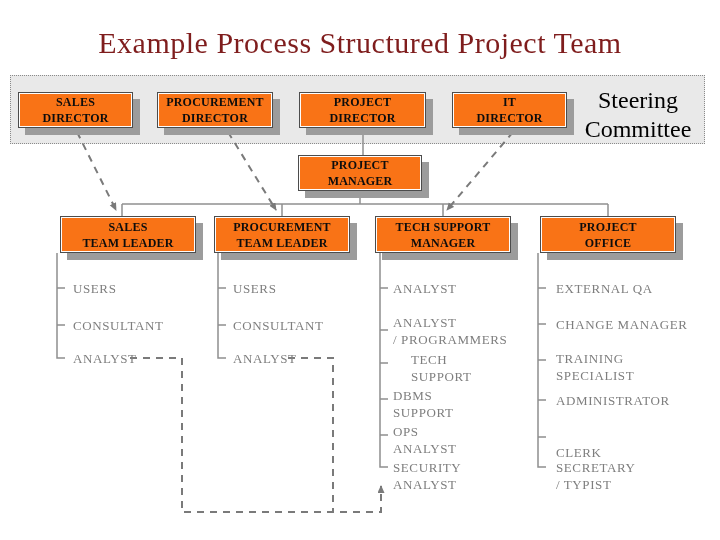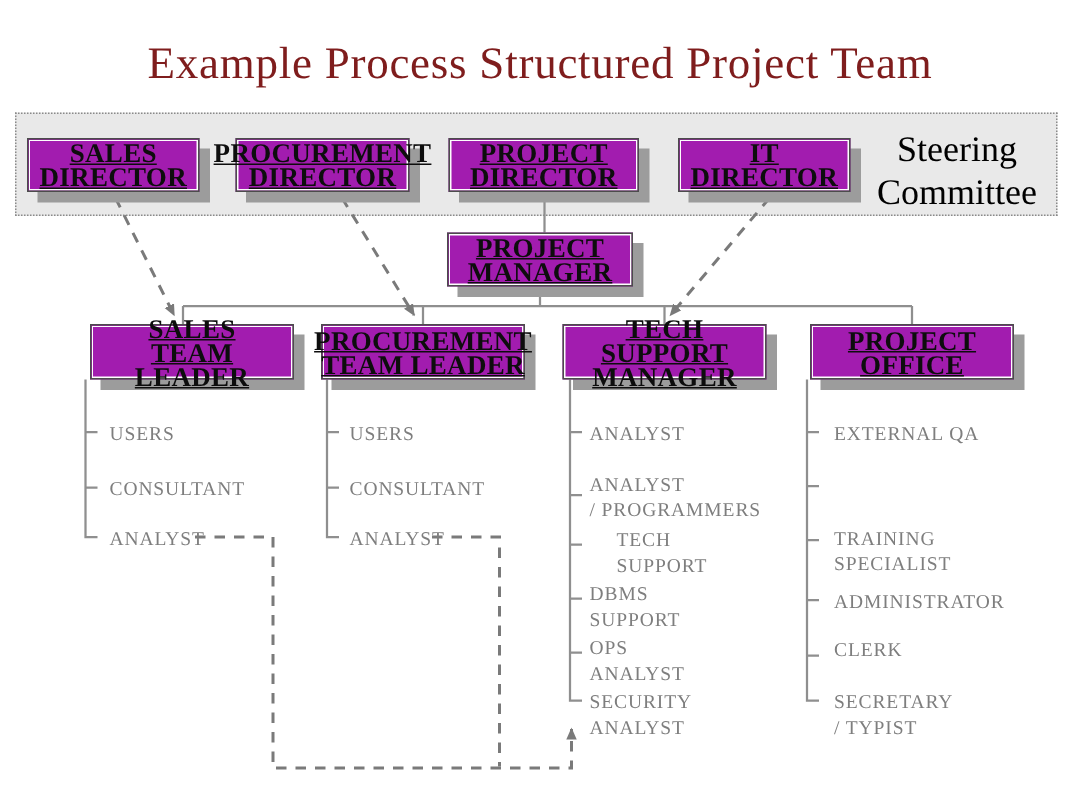--- a/index.html
+++ b/index.html
@@ -2,25 +2,25 @@
 <html><head>
 <meta charset="utf-8">
 <style>
   html,body{margin:0;padding:0;background:#fff;}
   #slide{position:relative;width:720px;height:540px;background:#ffffff;overflow:hidden;
          font-family:"Liberation Serif", serif;}
   .title{position:absolute;left:0;top:26px;width:720px;text-align:center;
          font-size:30px;color:#7f1d1d;letter-spacing:.5px;}
   .sc-box{position:absolute;left:10px;top:75px;width:695px;height:69px;
           background:#e9e9e9;border:1px dotted #8a8a8a;box-sizing:border-box;}
-  .obox{position:absolute;background:#a21caf;border:1px solid #4c4c4c;
+  .obox{position:absolute;background:#f97316;border:1px solid #4c4c4c;
         box-shadow:7px 7px 0 #9c9c9c, inset 0 0 0 1px #fdfdfd;
         display:flex;align-items:center;justify-content:center;text-align:center;
-        font-weight:bold;font-size:18px;line-height:16px;color:#0d0d0d;
-        letter-spacing:.2px;white-space:pre-line;box-sizing:border-box;text-decoration:underline;}
+        font-weight:bold;font-size:12px;line-height:16px;color:#0d0d0d;
+        letter-spacing:.2px;white-space:pre-line;box-sizing:border-box;}
   .dir{top:92px;height:36px;}
   .sc-label{position:absolute;left:568px;top:86px;width:140px;text-align:center;
             font-size:24px;line-height:29px;color:#000;white-space:pre-line;}
   .m{position:absolute;font-weight:normal;font-size:13px;line-height:17px;
      color:#7e7e7e;letter-spacing:.6px;white-space:pre-line;}
   svg.wires{position:absolute;left:0;top:0;pointer-events:none;}
 </style>
 </head>
 <body>
 
@@ -103,20 +103,21 @@
   <div class="m" style="left:379px;top:351px;margin-left:32px;">TECH
 SUPPORT</div>
   <div class="m" style="left:393px;top:387px;">DBMS
 SUPPORT</div>
   <div class="m" style="left:393px;top:423px;">OPS
 ANALYST</div>
   <div class="m" style="left:393px;top:459px;">SECURITY
 ANALYST</div>
 
   <div class="m" style="left:556px;top:280px;">EXTERNAL QA</div>
+  <div class="m" style="left:556px;top:316px;">CHANGE MANAGER</div>
   <div class="m" style="left:556px;top:392px;">ADMINISTRATOR</div>
   <div class="m" style="left:556px;top:350px;">TRAINING
 SPECIALIST</div>
-  <div class="m" style="left:556px;top:424px;">CLERK</div>
+  <div class="m" style="left:556px;top:444px;">CLERK</div>
   <div class="m" style="left:556px;top:459px;">SECRETARY
 / TYPIST</div>
 
 </div>
 
 </body></html>

